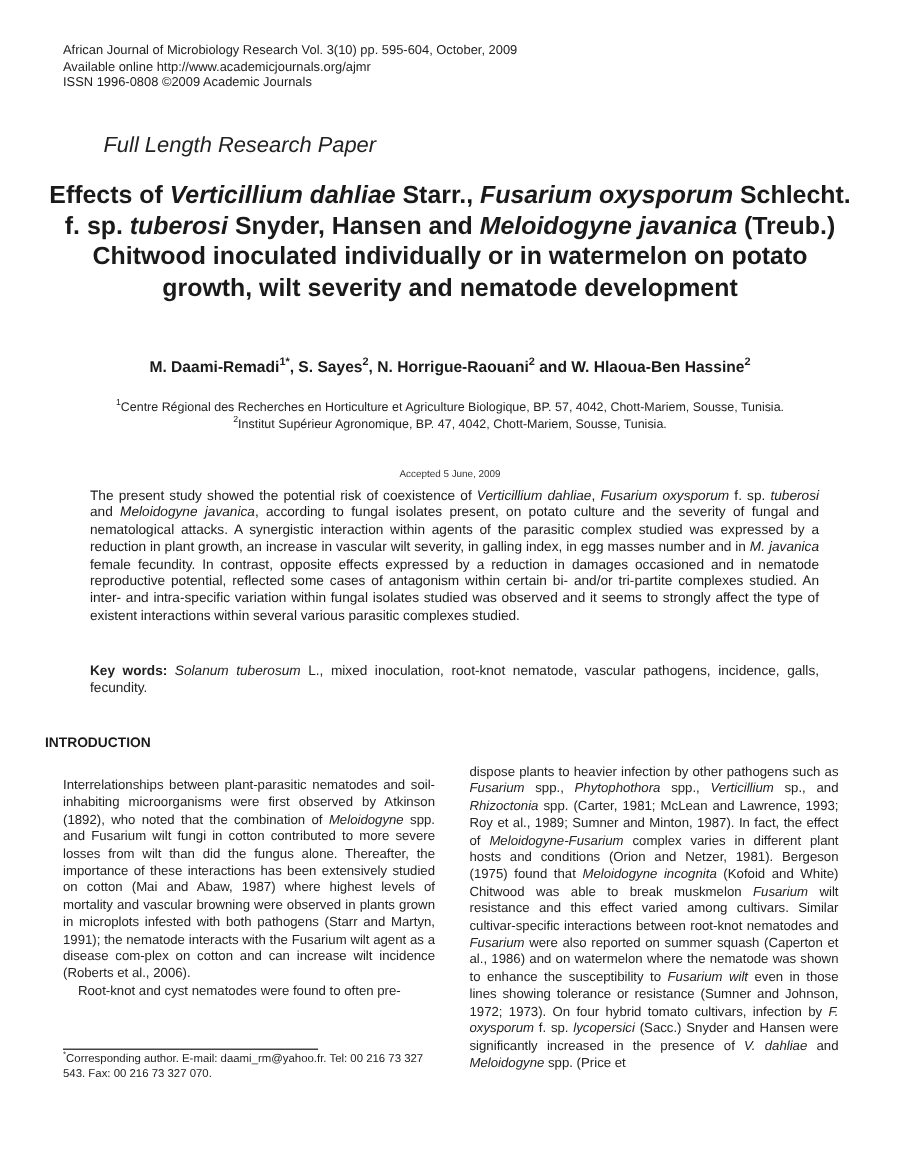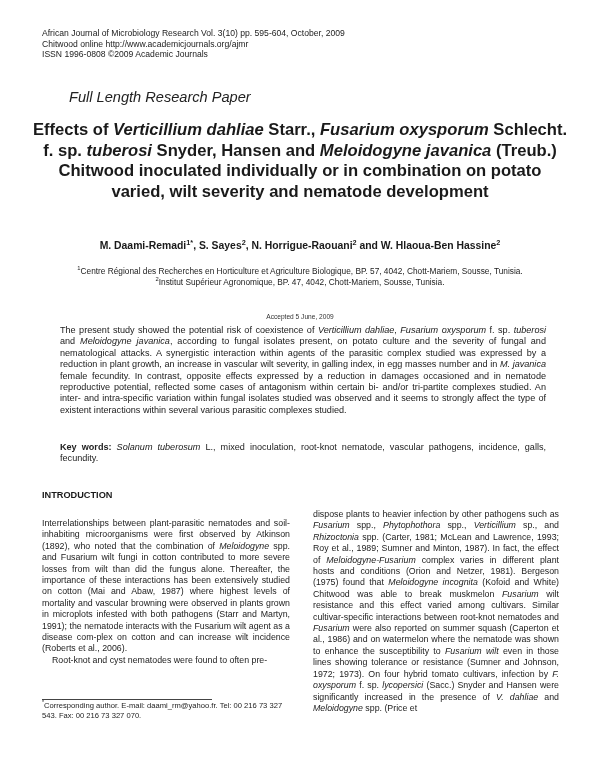--- a/index.html
+++ b/index.html
@@ -12,40 +12,40 @@
   .authors { position: absolute; left: 0; width: 600px; top: 240px; text-align: center; font-weight: bold; font-size: 10.4px; color: #1a1a1a; white-space: nowrap; }
   .affil { position: absolute; left: 60px; width: 480px; top: 266px; text-align: center; font-size: 8.3px; line-height: 10.8px; color: #222; }
   .accepted { position: absolute; left: 0; width: 600px; top: 313px; text-align: center; font-size: 6.6px; color: #333; }
   sup { font-size: 70%; line-height: 0; vertical-align: super; }
   .abstract { position: absolute; left: 60px; width: 486px; top: 325px; font-weight: normal; font-size: 9.1px; line-height: 11.4px; text-align: justify; color: #1a1a1a; }
   .keywords { position: absolute; left: 60px; width: 486px; top: 442px; font-size: 9.1px; line-height: 11.4px; text-align: justify; color: #222; }
   .keywords .kl { font-weight: bold; }
   .col { position: absolute; font-size: 8.8px; line-height: 11.4px; text-align: justify; color: #222; }
   .col1 { left: 42px; width: 248px; top: 518px; }
   .col2 { left: 313px; width: 246px; top: 509px; }
-  .sechead { position: absolute; left: 42px; top: 490px; font-weight: bold; font-size: 9.2px; color: #1a1a1a; }
+  .sechead { position: absolute; left: 30px; top: 490px; font-weight: bold; font-size: 9.2px; color: #1a1a1a; }
   .indent { text-indent: 10px; }
   .fnrule { position: absolute; left: 42px; top: 699px; width: 170px; height: 0; border-top: 1px solid #444; }
   .footnote { position: absolute; left: 42px; top: 701px; width: 250px; font-size: 7.6px; line-height: 10.4px; color: #222; }
   i { font-style: italic; }
 </style>
 </head>
 <body>
 
 <div class="page">
 
   <div class="hdr">
     <div>African Journal of Microbiology Research Vol. 3(10) pp. 595-604, October, 2009</div>
-    <div>Chitwood online http://www.academicjournals.org/ajmr</div>
+    <div>Available online http://www.academicjournals.org/ajmr</div>
     <div>ISSN 1996-0808 ©2009 Academic Journals</div>
   </div>
 
   <div class="ptype">Full Length Research Paper</div>
 
-  <div class="title"><span>Effects of </span><i>Verticillium dahliae</i><span> Starr., </span><i>Fusarium oxysporum</i><span> Schlecht. f. sp. </span><i>tuberosi</i><span> Snyder, Hansen and </span><i>Meloidogyne javanica</i><span> (Treub.) Chitwood inoculated individually or in combination on potato varied, wilt severity and nematode development</span></div>
+  <div class="title"><span>Effects of </span><i>Verticillium dahliae</i><span> Starr., </span><i>Fusarium oxysporum</i><span> Schlecht. f. sp. </span><i>tuberosi</i><span> Snyder, Hansen and </span><i>Meloidogyne javanica</i><span> (Treub.) Chitwood inoculated individually or in watermelon on potato growth, wilt severity and nematode development</span></div>
 
   <div class="authors"><span>M. Daami-Remadi</span><sup>1*</sup><span>, S. Sayes</span><sup>2</sup><span>, N. Horrigue-Raouani</span><sup>2</sup><span> and W. Hlaoua-Ben Hassine</span><sup>2</sup></div>
 
   <div class="affil">
     <div><sup>1</sup><span>Centre Régional des Recherches en Horticulture et Agriculture Biologique, BP. 57, 4042, Chott-Mariem, Sousse, Tunisia.</span></div>
     <div><sup>2</sup><span>Institut Supérieur Agronomique, BP. 47, 4042, Chott-Mariem, Sousse, Tunisia.</span></div>
   </div>
 
   <div class="accepted">Accepted 5 June, 2009</div>
 

